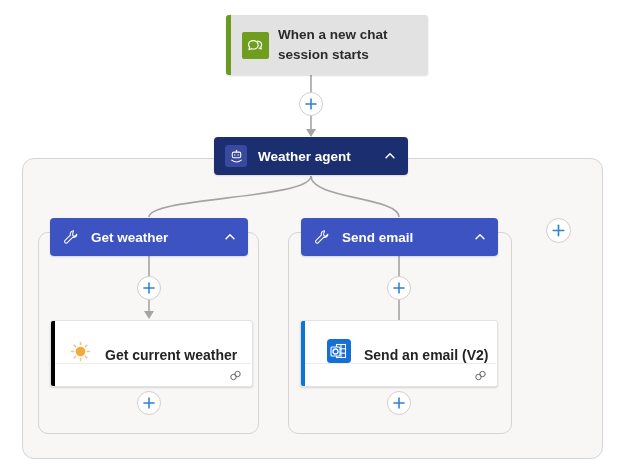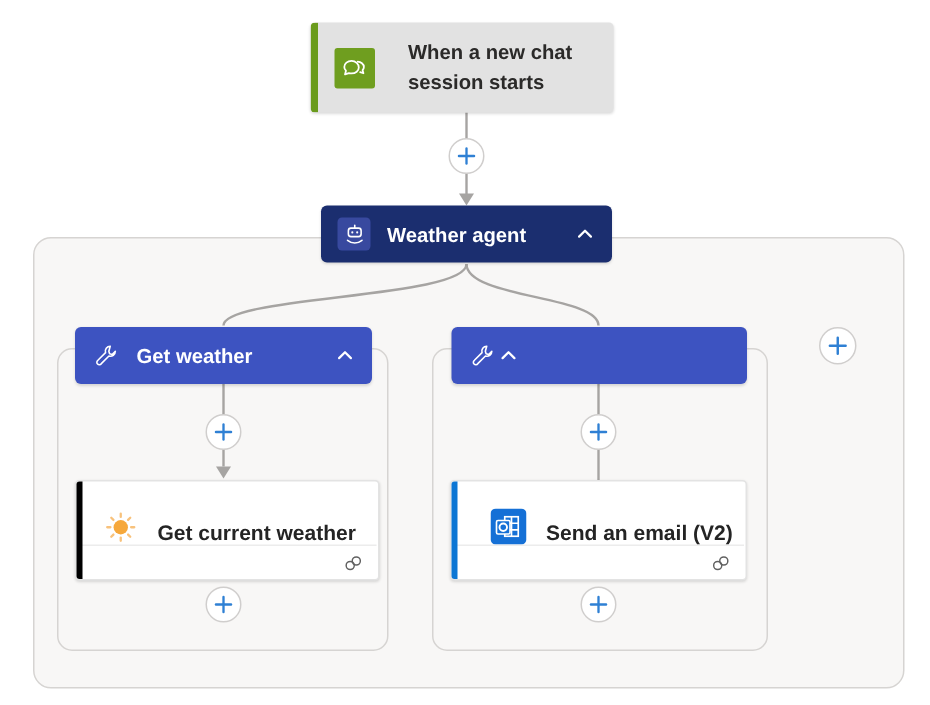--- a/index.html
+++ b/index.html
@@ -14,21 +14,21 @@
   .node{position:absolute;z-index:2;box-sizing:border-box;display:flex;align-items:center;
         box-shadow:0 1px 2px rgba(0,0,0,.14);cursor:pointer;}
   .trigger{background:#e2e2e2;border-radius:3px;border-left:5px solid #6a9b1c;padding:0 12px 0 11px;}
   .trigger .icontile{width:27px;height:27px;border-radius:2px;background:#6f9e1f;
         display:flex;align-items:center;justify-content:center;flex:0 0 auto;}
   .trigger .title{margin-left:9px;font-size:13.5px;font-weight:600;color:#2b2a29;line-height:20px;max-width:125px;}
   .agent{background:#1b2e6f;border-radius:4px;padding:0 10px 0 11px;}
   .agent .icontile{width:22px;height:22px;border-radius:3px;background:#38499f;
         display:flex;align-items:center;justify-content:center;flex:0 0 auto;}
   .agent .title,.toolhead .title{margin-left:11px;font-size:13.5px;font-weight:700;color:#ffffff;white-space:nowrap;flex:1 1 auto;}
-  .toolhead{background:#3d53c1;border-radius:4px;padding:0 10px 0 13px;}
+  .toolhead{background:#3d53c1;border-radius:4px;padding:0 10px 0 13px;justify-content:flex-end;}
   .chev{width:16px;height:16px;flex:0 0 auto;display:flex;align-items:center;justify-content:center;}
   .action{background:#ffffff;border:1px solid #e3e3e3;border-radius:3px;display:block;padding:0;}
   .action .bar{position:absolute;left:0;top:0;bottom:0;width:4px;border-radius:2px 0 0 2px;}
   .action .row1{height:42px;display:flex;align-items:flex-end;padding-left:18px;}
   .action .row1 .title{margin-left:13px;font-size:14px;font-weight:600;color:#242424;white-space:nowrap;}
   .action .divider{height:1px;background:#ececec;margin:0 1px;}
   .action .row2{height:22px;display:flex;align-items:center;justify-content:flex-end;padding-right:9px;}
   
   .plus{position:absolute;z-index:3;width:24px;height:24px;border-radius:50%;background:#ffffff;
         border:1px solid #d0cecd;box-sizing:border-box;display:flex;align-items:center;justify-content:center;
@@ -53,21 +53,21 @@
       <path d="M311 176 C311 199 399 197 399 217"></path>
       <line x1="149" y1="256" x2="149" y2="311"></line>
       <line x1="399" y1="256" x2="399" y2="320"></line>
     </g>
     <g fill="#a6a4a2">
       <polygon points="306,129 316,129 311,137"></polygon>
       <polygon points="144,311 154,311 149,319"></polygon>
     </g>
   </svg>
 
-  <div class="node trigger" style="left:207px;top:15px;width:202px;height:60px;justify-content:space-between;">
+  <div class="node trigger" style="left:226px;top:15px;width:202px;height:60px;">
     <span class="icontile icon">
       <svg width="19" height="19" viewBox="0 0 24 24" fill="none" stroke="#ffffff" stroke-width="1.5" stroke-linejoin="round" stroke-linecap="round">
         <path d="M9.3 5.8c-3.4 0-6.1 2.3-6.1 5.1 0 1.2.5 2.3 1.4 3.2l-.8 3.1 3.3-1.1c.7.2 1.4.3 2.2.3 3.4 0 6.1-2.3 6.1-5.1s-2.7-5.5-6.1-5.5z"></path>
         <path d="M14.5 6.4c2.6.2 5.2 2 5.2 4.5 0 1-.4 1.9-1.1 2.7l.7 2.6-2.7-.9"></path>
       </svg>
     </span>
     <span class="title">When a new chat session starts</span>
   </div>
 
   <button class="plus" style="left:299px;top:92px;">
@@ -110,20 +110,21 @@
         </svg>
     </span>
   </div>
 
   <div class="node toolhead" style="left:301px;top:218px;width:197px;height:38px;">
     <span class="icon">
       <svg width="17" height="17" viewBox="0 0 24 24" fill="none" stroke="#ffffff" stroke-width="1.5" stroke-linejoin="round">
         <path d="M14.8 2.6a4.6 4.6 0 0 0-4.4 6L3.2 15.8a2.3 2.3 0 1 0 3.2 3.2l7.2-7.2a4.6 4.6 0 0 0 6-4.4l-3 3-2.4-.7-.7-2.4z"></path>
       </svg>
     </span>
+    <span class="title">Send email</span>
     <span class="chev">
       <svg width="14" height="14" viewBox="0 0 16 16" fill="none" stroke="#ffffff" stroke-width="1.7" stroke-linecap="round" stroke-linejoin="round">
           <path d="M3.5 10 8 5.5 12.5 10"></path>
         </svg>
     </span>
   </div>
 
   <button class="plus" style="left:137px;top:276px;">
     <span class="icon">
       <svg width="22" height="22" viewBox="0 0 24 24" stroke="#2f80d4" stroke-width="1.7" stroke-linecap="round">

